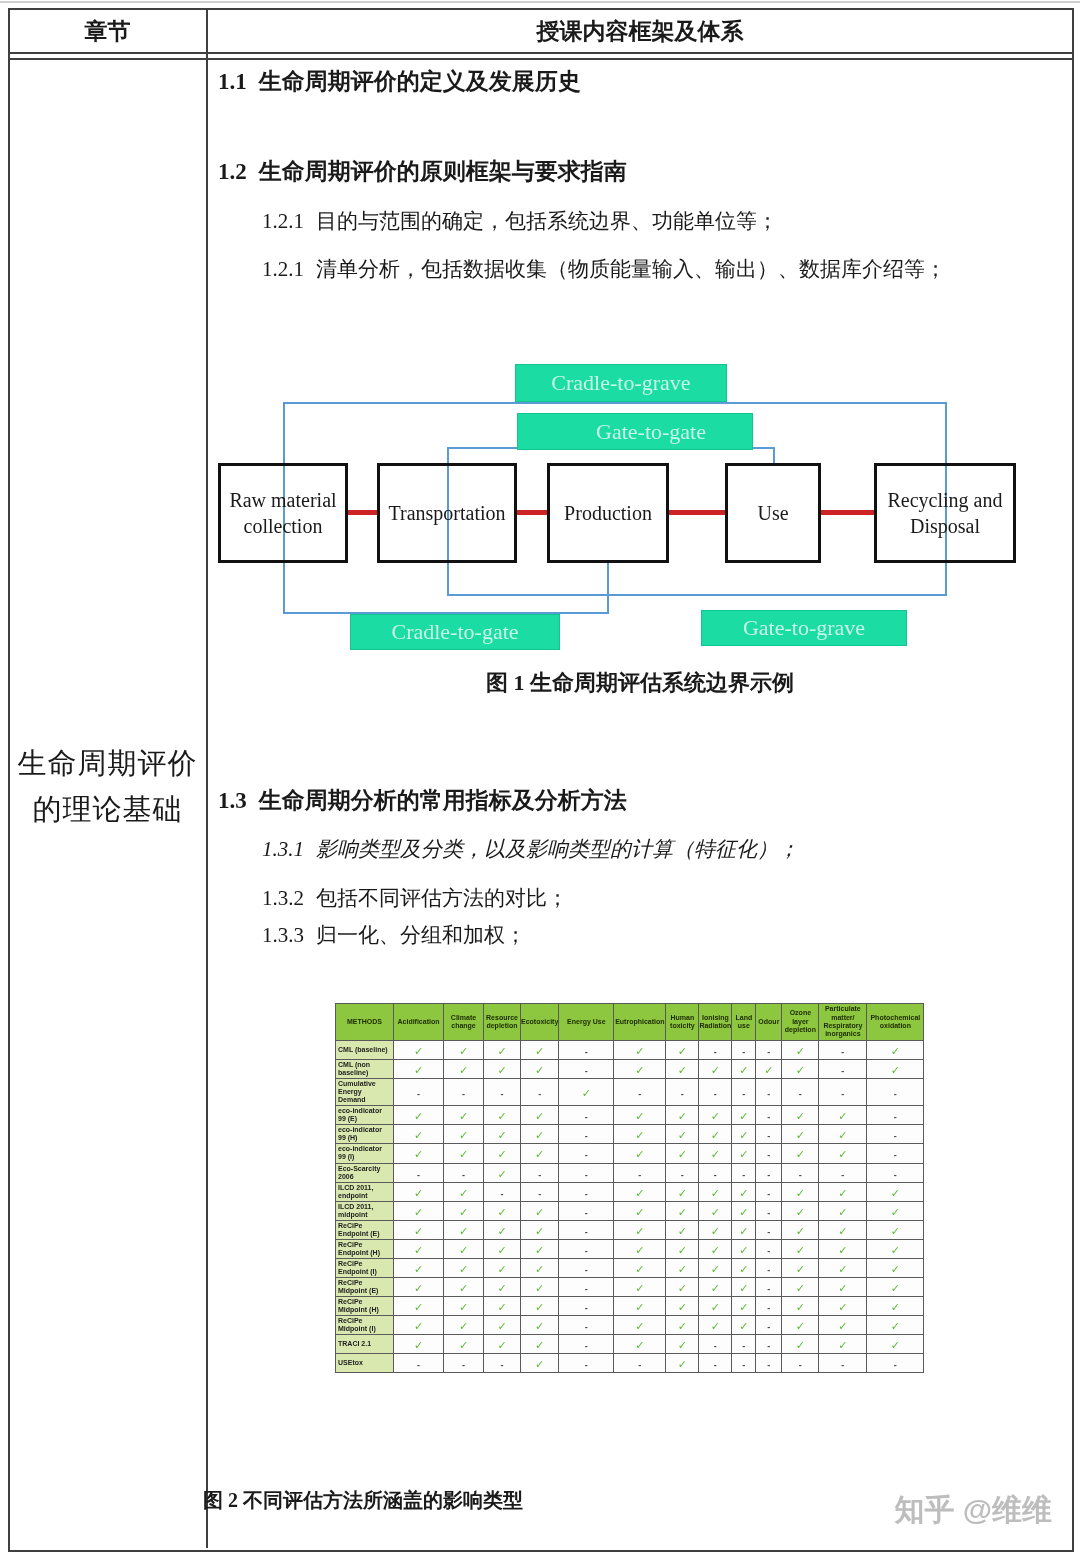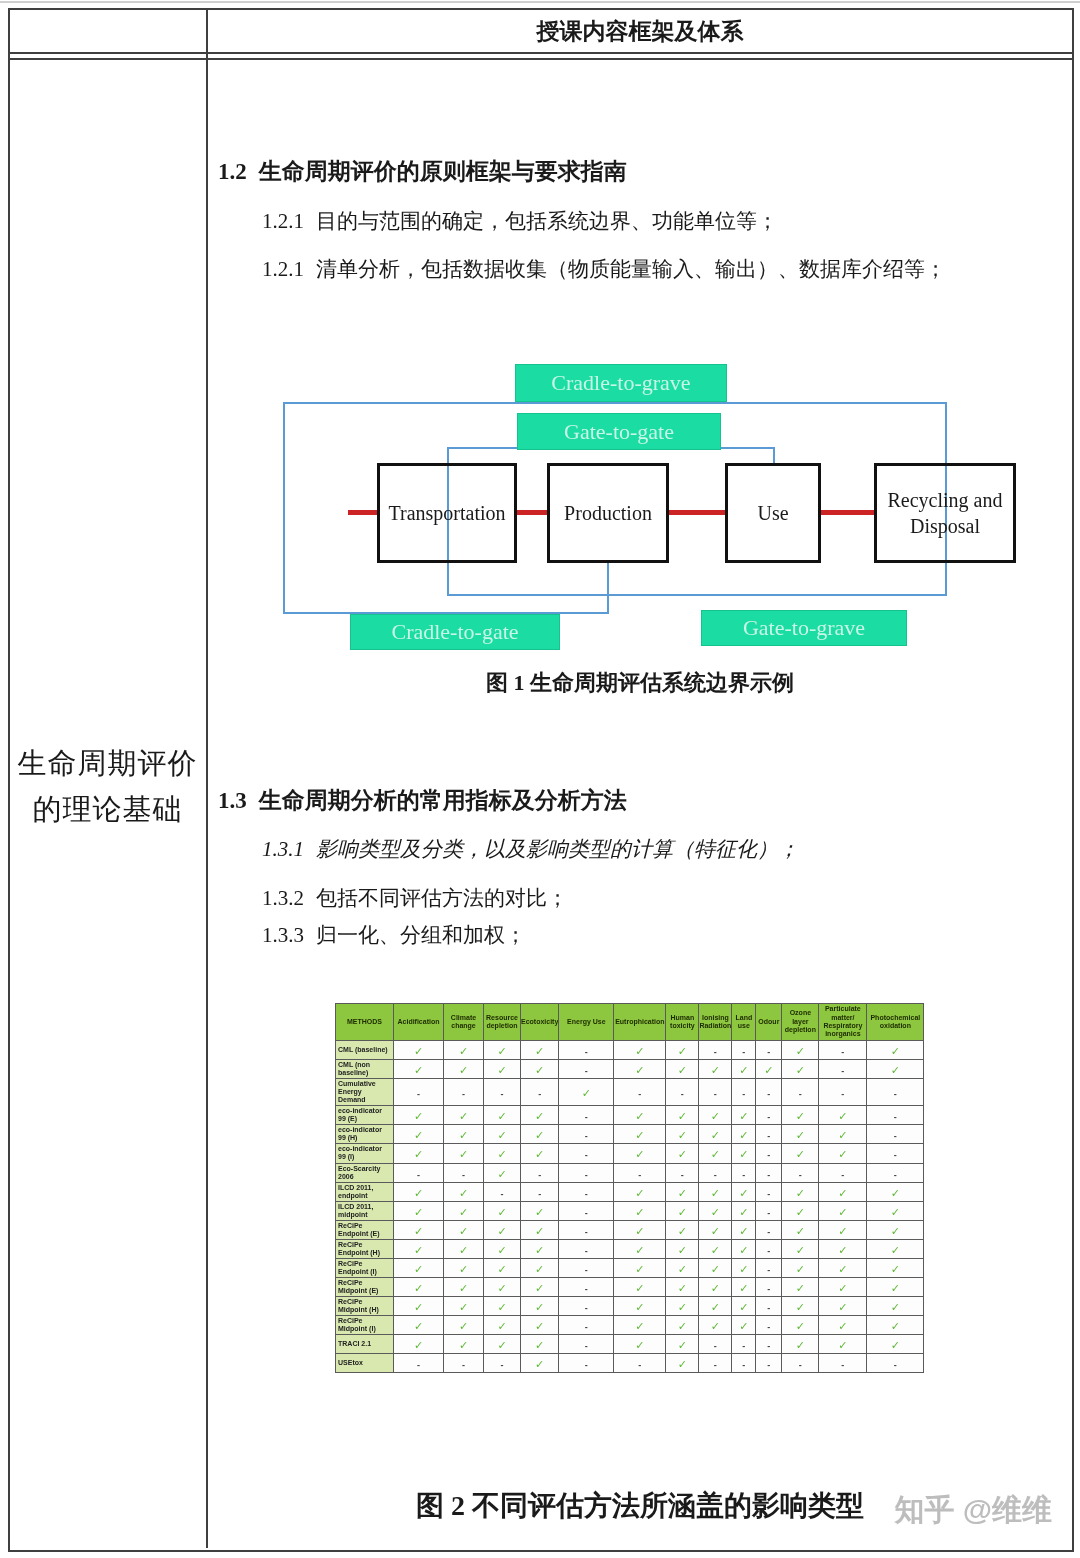--- a/index.html
+++ b/index.html
@@ -39,45 +39,47 @@
   table.methods{border-collapse:collapse;table-layout:fixed;
                 font-family:"Liberation Sans","DejaVu Sans",sans-serif;}
   table.methods td,table.methods th{border:1px solid #5a5a5a;padding:0;overflow:hidden;}
   table.methods th{height:36px;font-size:7px;line-height:1.2;font-weight:bold;color:#1d2b00;
                    text-align:center;vertical-align:middle;}
   table.methods td.mlabel{font-size:7px;line-height:1.15;color:#222;text-align:left;
                           padding:1px 2px;vertical-align:middle;font-weight:bold;}
   table.methods td.val{height:18px;text-align:center;vertical-align:middle;background:#fdfdfd;}
   table.methods td.val .chk{font-size:11px;font-weight:bold;}
   table.methods td.val .dash{font-size:9px;font-weight:bold;color:#444;}
-  .fig2-caption{position:absolute;left:215px;top:1487px;width:850px;text-align:center;
-                font-size:28px;font-weight:bold;}
+  .fig2-caption{position:absolute;left:203px;top:1487px;width:850px;
+                font-size:20px;font-weight:bold;}
   
   .watermark{position:absolute;right:28px;top:1490px;font-size:30px;font-weight:bold;
              font-family:"Liberation Sans","DejaVu Sans",sans-serif;
              color:rgba(172,172,172,.8);text-shadow:1px 1px 0 #fff;}
 </style>
 </head>
 <body>
 
 <div class="page">
   <div class="gray-streak"></div>
 
   <div class="frame"></div>
   <div class="line col-divider"></div>
   <div class="line hdr-line1"></div>
   <div class="line hdr-line2"></div>
 
+  <div class="hdr-cell hdr-c1">章节</div>
   <div class="hdr-cell hdr-c2">授课内容框架及体系</div>
 
   <div class="chapter">
     <div>生命周期评价</div>
     <div>的理论基础</div>
   </div>
 
+  <div class="sec" style="top:66px;"><span class="num">1.1</span><span>生命周期评价的定义及发展历史</span></div>
   <div class="sec" style="top:156px;"><span class="num">1.2</span><span>生命周期评价的原则框架与要求指南</span></div>
   <div class="sub" style="top:207px;"><span class="num">1.2.1</span><span>目的与范围的确定，包括系统边界、功能单位等；</span></div>
   <div class="sub" style="top:255px;"><span class="num">1.2.1</span><span>清单分析，包括数据收集（物质能量输入、输出）、数据库介绍等；</span></div>
 
   <div class="diagram">
 
     <div class="blue" style="left: 68px; top: 44px; width: 664px; height: 2px; background: rgb(91, 155, 213);"></div>
     <div class="blue" style="left: 232px; top: 89px; width: 327px; height: 2px; background: rgb(91, 155, 213);"></div>
     <div class="blue" style="left: 232px; top: 236px; width: 500px; height: 2px; background: rgb(91, 155, 213);"></div>
     <div class="blue" style="left: 68px; top: 254px; width: 326px; height: 2px; background: rgb(91, 155, 213);"></div>
@@ -86,24 +88,25 @@
     <div class="blue" style="left: 392px; top: 205px; width: 2px; height: 51px; background: rgb(91, 155, 213);"></div>
     <div class="blue" style="left: 558px; top: 89px; width: 2px; height: 18px; background: rgb(91, 155, 213);"></div>
     <div class="blue" style="left: 730px; top: 44px; width: 2px; height: 194px; background: rgb(91, 155, 213);"></div>
 
     <div class="red" style="left: 133px; top: 152px; width: 30px; background: rgb(204, 36, 36);"></div>
     <div class="red" style="left: 302px; top: 152px; width: 31px; background: rgb(204, 36, 36);"></div>
     <div class="red" style="left: 453px; top: 152px; width: 58px; background: rgb(204, 36, 36);"></div>
     <div class="red" style="left: 605px; top: 152px; width: 55px; background: rgb(204, 36, 36);"></div>
 
     <div class="glabel" style="left: 300px; top: 6px; width: 210px; height: 36px; background: rgb(27, 220, 162); color: rgb(201, 246, 231);">Cradle-to-grave</div>
-    <div class="glabel" style="left: 302px; top: 55px; width: 202px; height: 35px; background: rgb(27, 220, 162); color: rgb(201, 246, 231);">Gate-to-gate</div>
+    <div class="glabel" style="left: 302px; top: 55px; width: 202px; height: 35px; background: rgb(27, 220, 162); color: rgb(201, 246, 231); padding-left: 32px;">Gate-to-gate</div>
     <div class="glabel" style="left: 135px; top: 256px; width: 208px; height: 34px; background: rgb(27, 220, 162); color: rgb(201, 246, 231);">Cradle-to-gate</div>
     <div class="glabel" style="left: 486px; top: 252px; width: 204px; height: 34px; background: rgb(27, 220, 162); color: rgb(201, 246, 231);">Gate-to-grave</div>
 
+    <div class="stage" style="left: 3px; width: 130px; border-color: rgb(17, 17, 17);">Raw material collection</div>
     <div class="stage" style="left: 162px; width: 140px; border-color: rgb(17, 17, 17);">Transportation</div>
     <div class="stage" style="left: 332px; width: 122px; border-color: rgb(17, 17, 17);">Production</div>
     <div class="stage" style="left: 510px; width: 96px; border-color: rgb(17, 17, 17);">Use</div>
     <div class="stage" style="left: 659px; width: 142px; border-color: rgb(17, 17, 17);">Recycling and Disposal</div>
 
     <div class="fig-caption" style="top:310px;">图 1 生命周期评估系统边界示例</div>
   </div>
 
   <div class="sec" style="top:785px;"><span class="num">1.3</span><span>生命周期分析的常用指标及分析方法</span></div>
   <div class="sub" style="top:835px;font-style:italic;"><span class="num">1.3.1</span><span>影响类型及分类，以及影响类型的计算（特征化）；</span></div>

